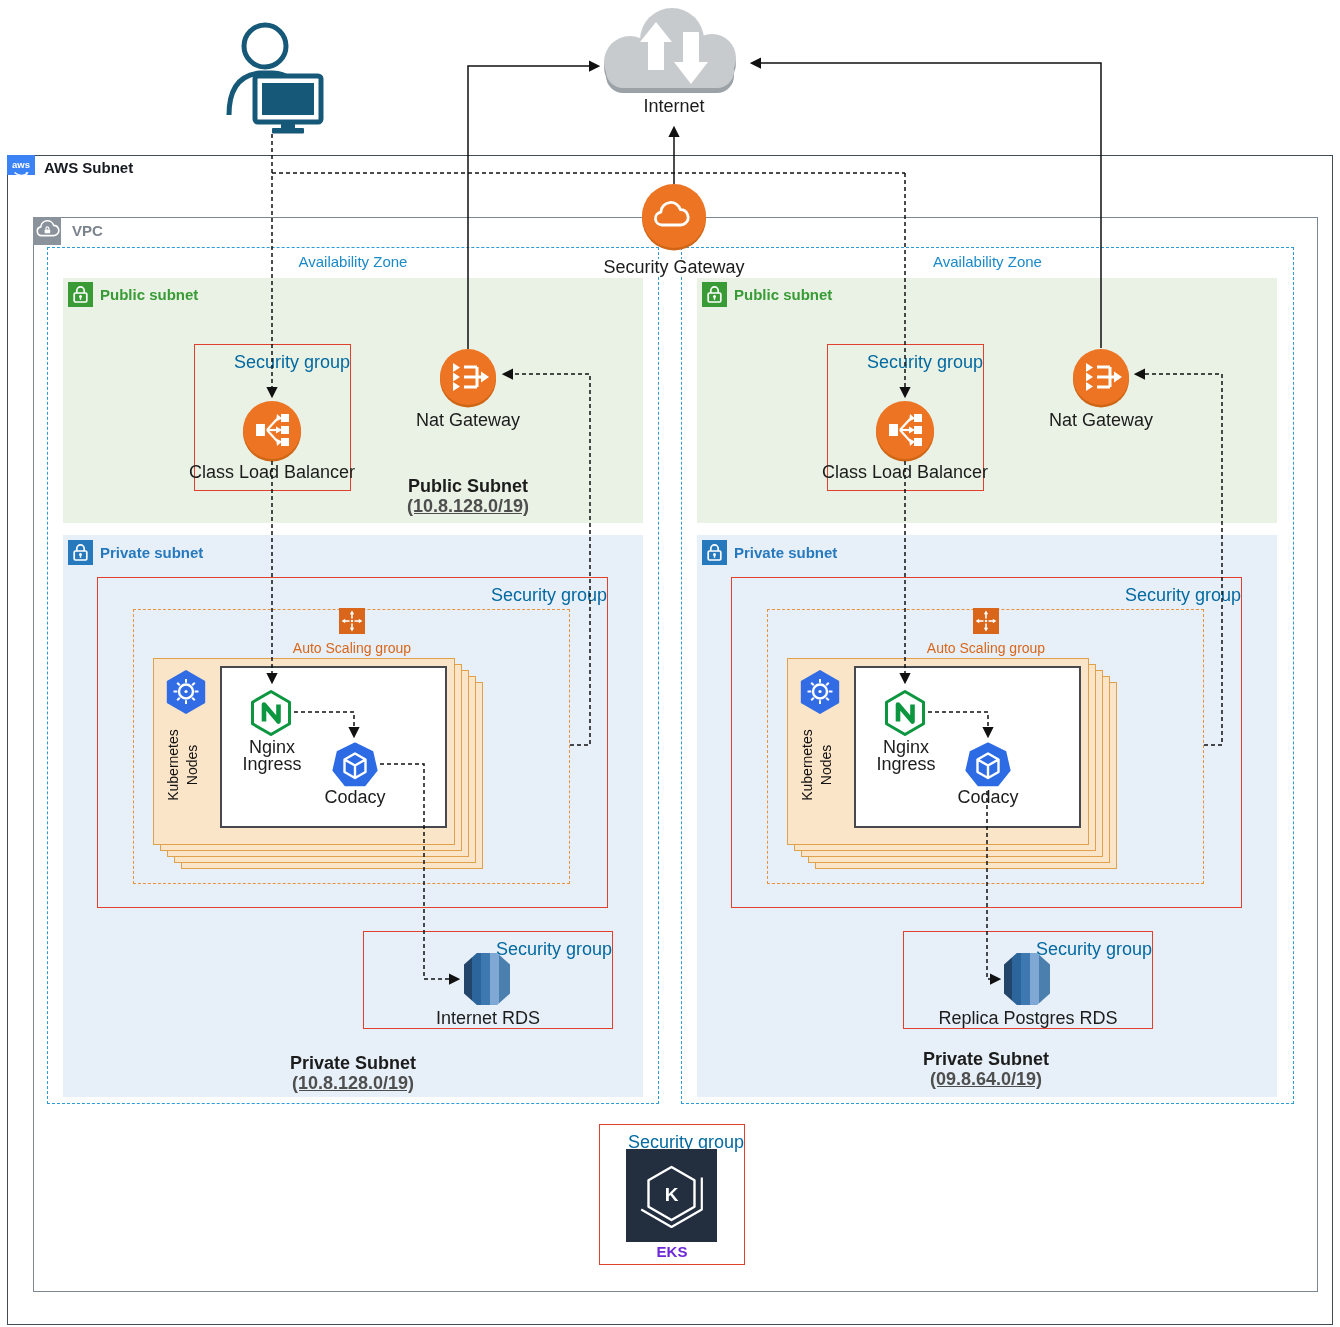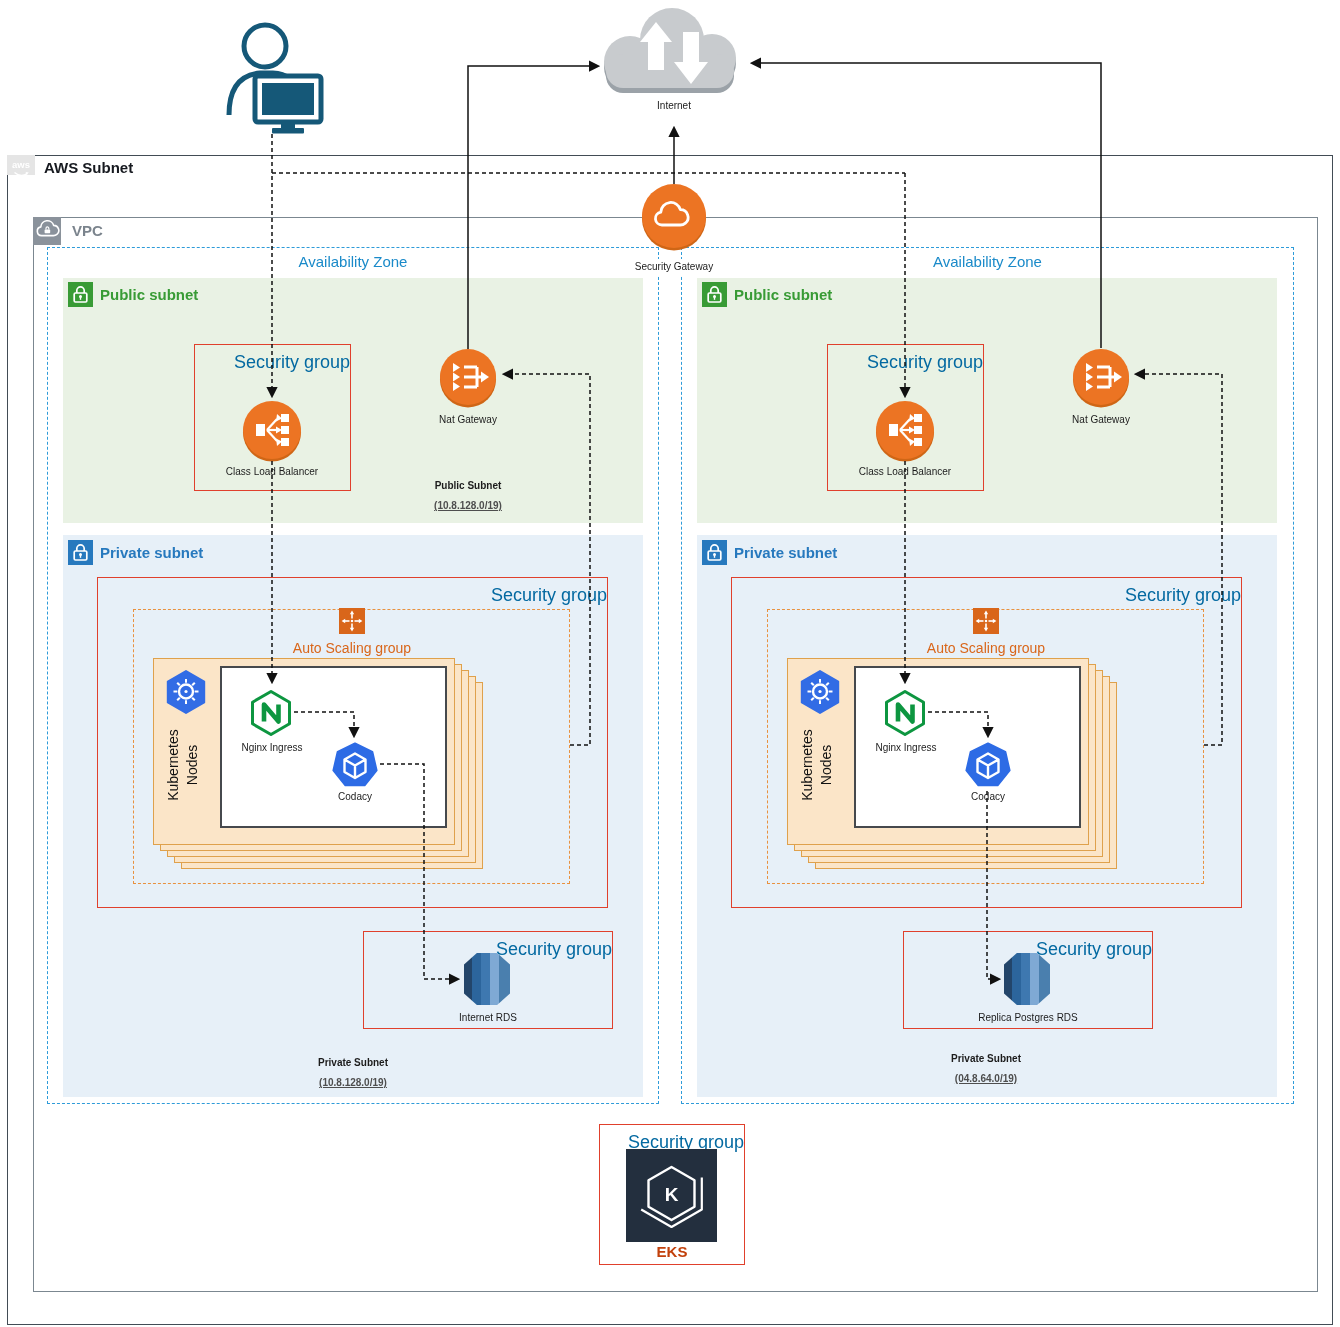--- a/index.html
+++ b/index.html
@@ -1,19 +1,19 @@
 <!DOCTYPE html>
 <html><head>
 <meta charset="utf-8">
 <style>
   * { margin:0; padding:0; box-sizing:border-box; }
   body { font-family:"Liberation Sans", sans-serif; background:#ffffff; }
   #canvas { position:relative; width:1340px; height:1327px; background:#fff; overflow:hidden; }
   .abs { position:absolute; }
-  .lbl { position:absolute; font-size:10px; color:#1c1c1c; text-align:center; line-height:16px; white-space:nowrap; }
+  .lbl { position:absolute; font-size:18px; color:#1c1c1c; text-align:center; line-height:16px; white-space:nowrap; }
   .cx  { transform:translateX(-50%); }
   .bold { font-weight:bold; }
   .gray { color:#4e4e4e;text-decoration:underline; }
   .az { position:absolute; border:1.6px dashed #2E9BD9; }
   .azt { position:absolute; top:5px; left:0; right:0; text-align:center; color:#1A8AC9; font-weight:400; font-size:15px; }
   .subnet-pub { position:absolute; background:#E9F2E4; }
   .subnet-priv { position:absolute; background:#E7F0F8; }
   .snt { position:absolute; top:7px; font-size:15px; font-weight:600; white-space:nowrap; }
   .snt.green { color:#389B35; }
   .snt.blue { color:#2779BE; }
@@ -32,21 +32,21 @@
          font-size:14px; line-height:19px; color:#111; white-space:normal; }
   .whitebg { background:#fff; padding:0 3px; }
   svg text { font-family:"Liberation Sans", sans-serif; }
 </style>
 </head>
 <body>
 
 <div id="canvas">
 
   <div class="abs" style="left:7px;top:155px;width:1326px;height:1170px;border:1.6px solid #424c55;"></div>
-  <div class="abs" style="left:7px;top:155px;width:28px;height:20px;background:#e5e5e5;">
+  <div class="abs" style="left:7px;top:155px;width:28px;height:20px;background:#3b82f6;">
     <svg width="28" height="28">
       <text x="14" y="13" font-size="9.5" font-weight="bold" fill="#fff" text-anchor="middle">aws</text>
       <path d="M7.5,17.5 q6.5,5.5 13,0.8" stroke="#fff" stroke-width="1.5" fill="none"></path>
       <polygon points="19.2,19.8 21.8,17.4 18.7,16.9" fill="#fff"></polygon>
     </svg>
   </div>
   <div class="lbl" style="left:44px;top:160px;font-size:15px;font-weight:600;color:#16191f;">AWS Subnet</div>
 
   <div class="abs" style="left:33px;top:217px;width:1285px;height:1075px;border:1.4px solid #7b8790;"></div>
   <div class="abs" style="left:33px;top:217px;width:28px;height:28px;background:#8a929b;">
@@ -338,33 +338,33 @@
   </div>
   <div class="lbl cx" style="left:988px;top:789px;">Codacy</div>
 
   <div class="sg" style="left:903px;top:931px;width:250px;height:98px;">
     <div class="sgt">Security group</div>
   </div>
   <div class="rds" style="left:1004px;top:953px;"></div>
   <div class="lbl cx" style="left:1028px;top:1010px;">Replica Postgres RDS</div>
 
   <div class="lbl cx bold" style="left:986px;top:1051px;">Private Subnet</div>
-  <div class="lbl cx bold gray" style="left:986px;top:1071px;">(04.8.64.0/19)</div>
+  <div class="lbl cx bold gray" style="left:986px;top:1071px;">(09.8.64.0/19)</div>
 
   <div class="sg" style="left:599px;top:1124px;width:146px;height:141px;">
     <div class="sgt">Security group</div>
   </div>
   <div class="iconsq" style="left:626px;top:1149px;width:91px;height:93px;background:#232F3E;">
     <svg width="91" height="93">
       <path d="M75.8,28.5 L75.8,60.5 L45.5,78 L15.2,60.5" fill="none" stroke="#fff" stroke-width="2.2" stroke-linejoin="round"></path>
       <polygon points="45.5,18 68.5,31.2 68.5,57.8 45.5,71 22.5,57.8 22.5,31.2" fill="none" stroke="#fff" stroke-width="2.4" stroke-linejoin="round"></polygon>
       <text x="45.5" y="51.5" text-anchor="middle" font-size="19" font-weight="bold" fill="#fff">K</text>
     </svg>
   </div>
-  <div class="lbl cx bold" style="left:672px;top:1244px;font-size:15px;color:#c2410c;">EKS</div>
+  <div class="lbl cx bold" style="left:672px;top:1244px;font-size:15px;color:#6d28d9;">EKS</div>
 
   <div class="orb" style="left:642px;top:184px;width:64px;height:64px;">
     <svg width="64" height="64">
       <path d="M20,41 a6.5,6.5 0 0 1 -1.2,-12.9 a10,10 0 0 1 19.6,-2.4 a7.6,7.6 0 0 1 5,13.4 q-2.2,1.9 -5.2,1.9 z" fill="none" stroke="#fff" stroke-width="2.8" stroke-linejoin="round"></path>
     </svg>
   </div>
   <div class="lbl cx whitebg" style="left:674px;top:259px;">Security Gateway</div>
 
   <div class="abs" style="left:590px;top:0px;width:170px;height:118px;">
     <svg width="170" height="118">

